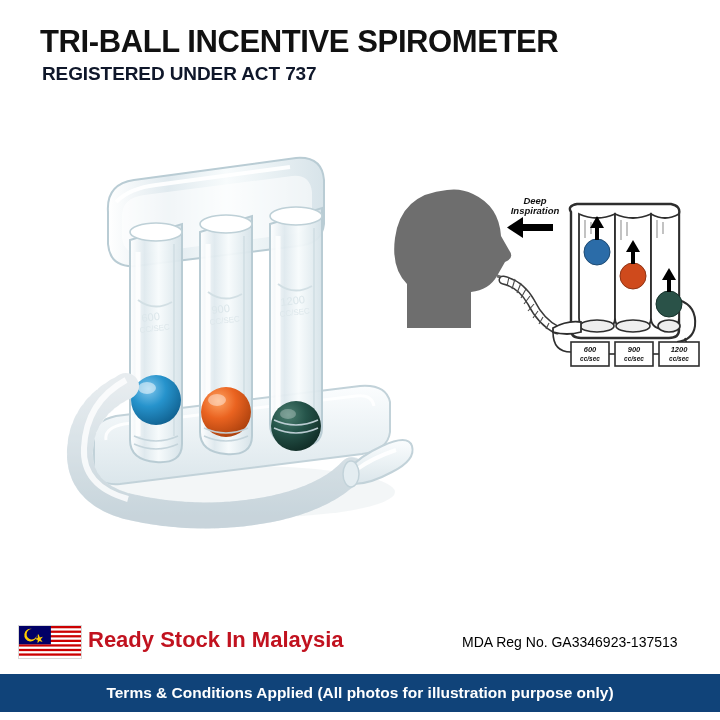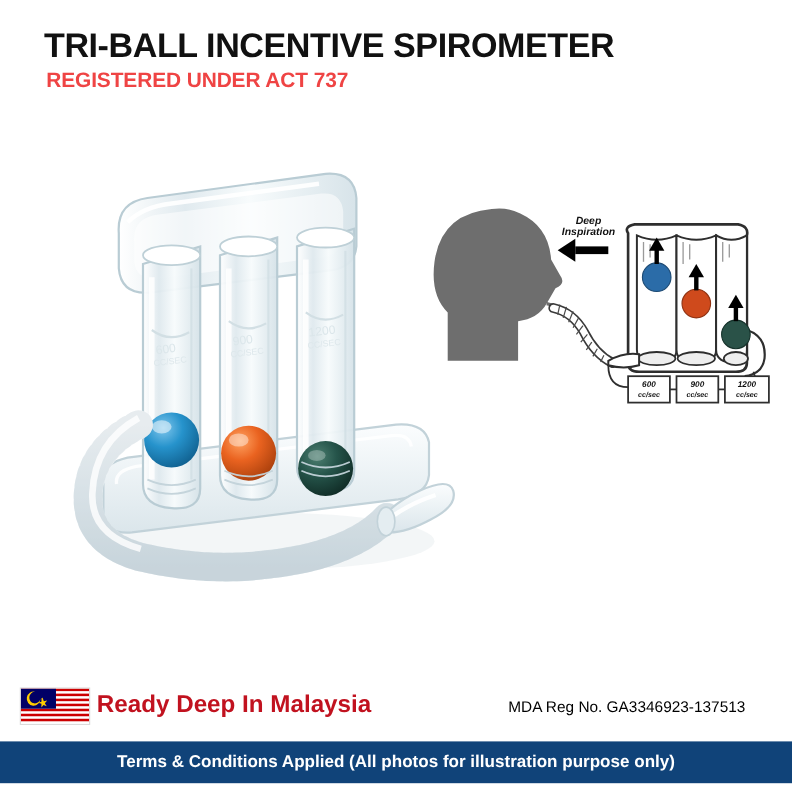--- a/index.html
+++ b/index.html
@@ -132,21 +132,21 @@
     font-weight: bold;
   }
 </style>
 </head>
 <body>
 
 <div id="page" style="background: rgb(255, 255, 255);">
 
   <div id="header">
     <div id="main-title" style="color: rgb(17, 17, 17);">TRI-BALL INCENTIVE SPIROMETER</div>
-    <div id="sub-title" style="color: #ef4444;">REGISTERED UNDER ACT 737</div>
+    <div id="sub-title" style="color: #0f172a;">REGISTERED UNDER ACT 737</div>
   </div>
 
   <div id="product-photo">
     <svg id="product-svg" viewBox="0 0 360 400" xmlns="http://www.w3.org/2000/svg">
       <defs>
         <linearGradient id="plasticG" x1="0" y1="0" x2="1" y2="0">
           <stop offset="0%" stop-color="#ffffff" stop-opacity="0.95"></stop>
           <stop offset="28%" stop-color="#dfe9ee" stop-opacity="0.95"></stop>
           <stop offset="55%" stop-color="#f7fbfc" stop-opacity="0.95"></stop>
           <stop offset="100%" stop-color="#d5e2e8" stop-opacity="0.95"></stop>
@@ -374,21 +374,21 @@
           <rect y="30" width="140" height="5"></rect>
           <rect y="40" width="140" height="5"></rect>
           <rect y="50" width="140" height="5"></rect>
           <rect y="60" width="140" height="5"></rect>
         </g>
         <rect width="72" height="40" fill="#010066"></rect>
         <path d="M40 20 a14 14 0 1 1 -10.5 -13.55 a11.5 11.5 0 1 0 10.5 13.55 Z" fill="#ffcc00"></path>
         <path d="M47 20 l2.6 7.2 l7.4 -1.6 l-5.2 5.6 l4.2 6.3 l-7.1 -2.6 l-4.6 5.3 l0.2 -7.6 l-7.2 -2.4 l7.3 -2.2 l0.1 -7.6 Z" fill="#ffcc00" transform="translate(-2,-12) scale(0.95) translate(2,12)"></path>
       </svg>
     </div>
-    <div id="ready-stock-text" style="color: rgb(193, 18, 31);">Ready Deep In Malaysia</div>
+    <div id="ready-stock-text" style="color: rgb(193, 18, 31);">Ready Stock In Malaysia</div>
     <div id="mda-reg-text">MDA Reg No. GA3346923-137513</div>
   </div>
 
   <div id="terms-bar" style="background: rgb(16, 67, 121);">
     <div id="terms-text">Terms &amp; Conditions Applied  (All photos for illustration purpose only)</div>
   </div>
 
 </div>
 
 </body></html>

